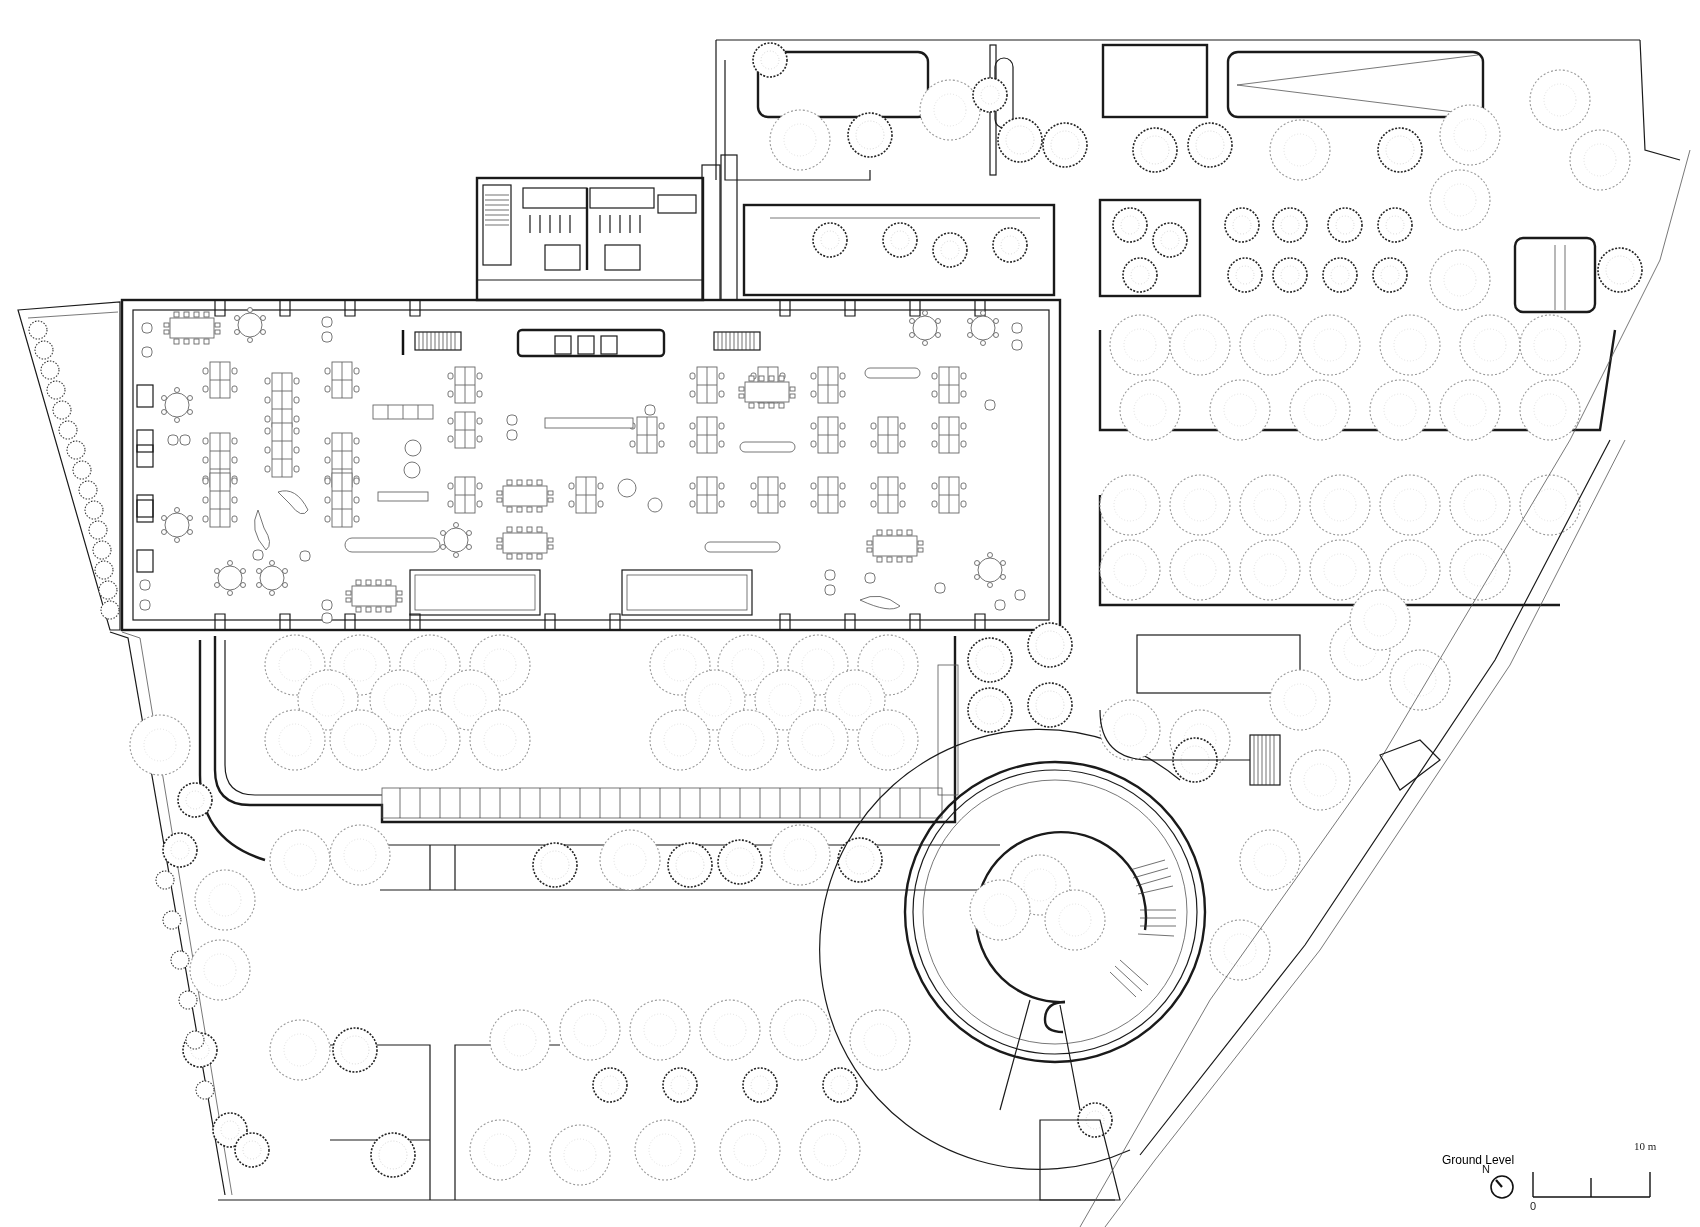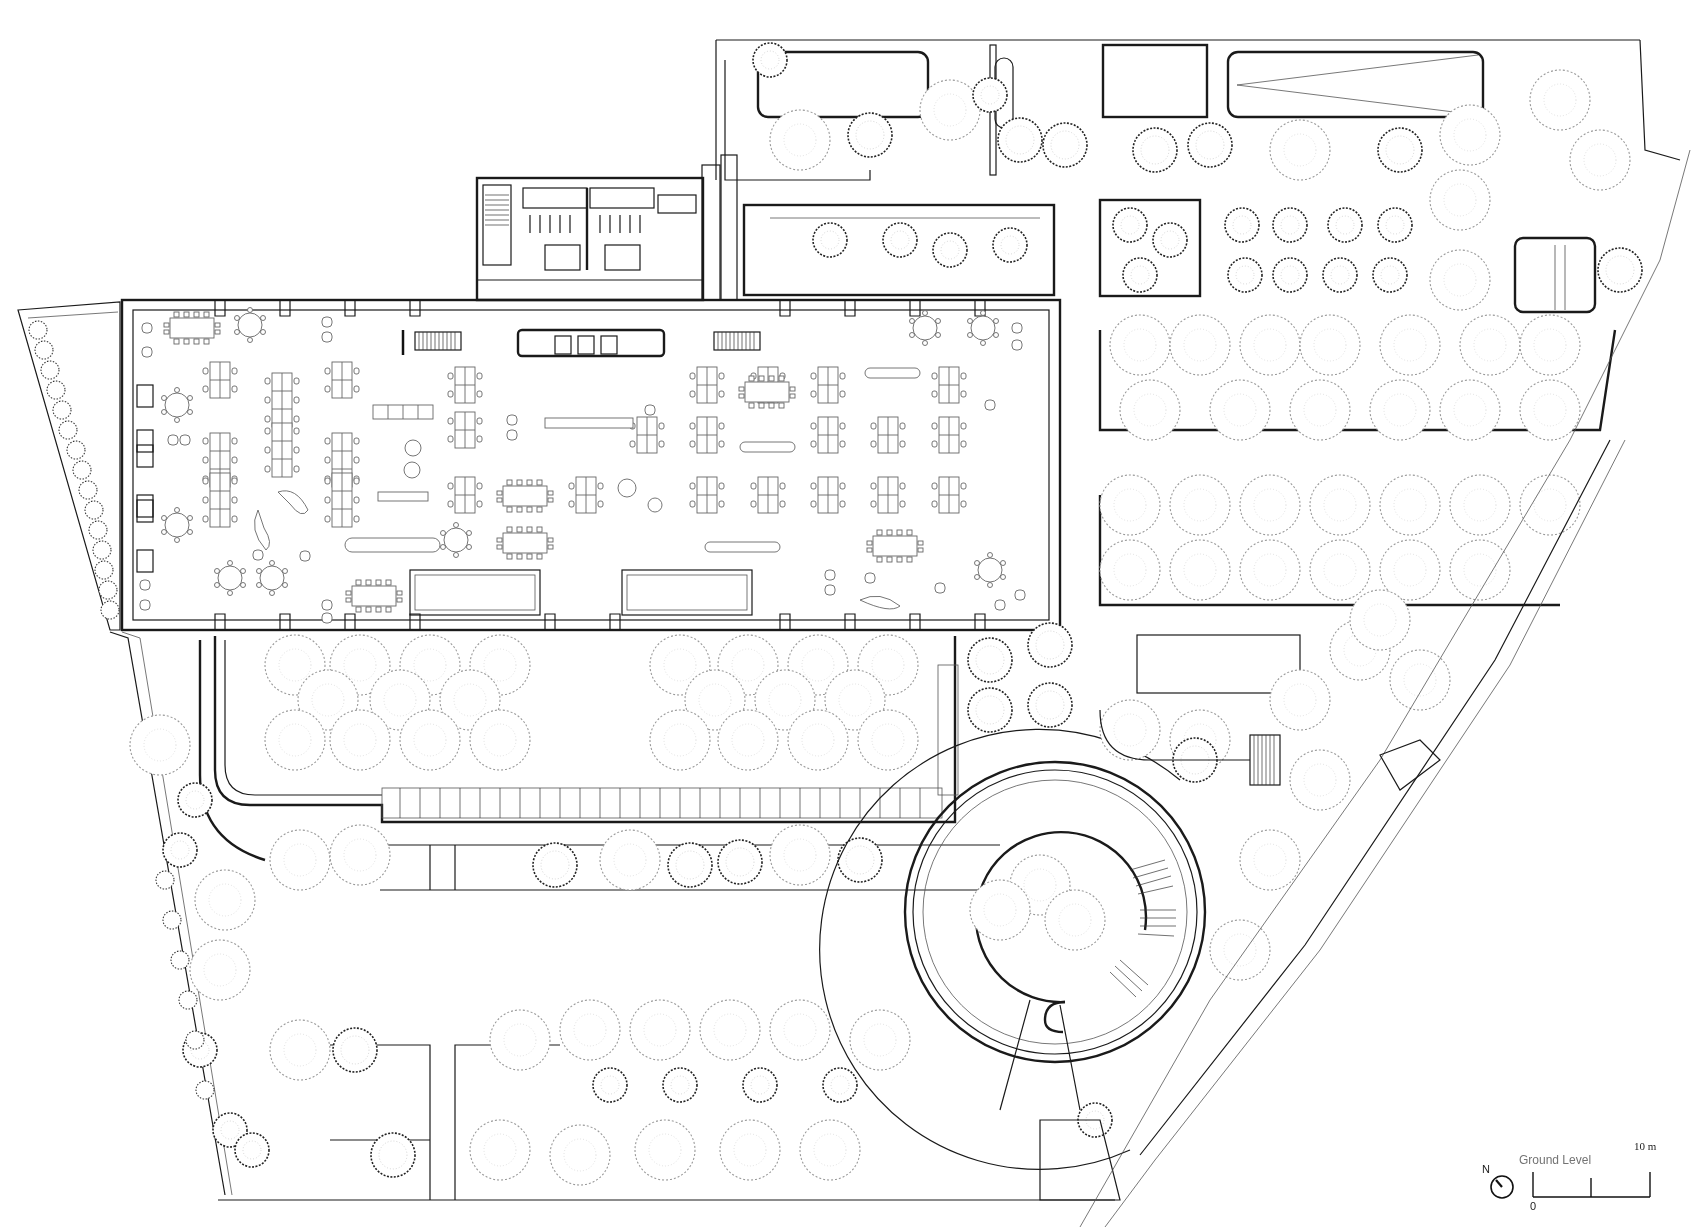--- a/index.html
+++ b/index.html
@@ -6,21 +6,21 @@
   body { width: 1700px; height: 1227px; position: relative; overflow: hidden; font-family: "Liberation Sans", sans-serif; }
   #plan { position: absolute; left: 0; top: 0; width: 1700px; height: 1227px; }
   .wall { fill: none; stroke: #1a1a1a; stroke-width: 2.4; }
   .wall-thin { fill: none; stroke: #1a1a1a; stroke-width: 1.2; }
   .wall-light { fill: none; stroke: #555; stroke-width: 0.8; }
   .tree-dark { fill: #fff; stroke: #222; stroke-width: 1.6; stroke-dasharray: 2 1.5; }
   .tree-light { fill: #fff; stroke: #999; stroke-width: 1.1; stroke-dasharray: 2 2; }
   .tree-hedge { fill: #fff; stroke: #333; stroke-width: 1.1; stroke-dasharray: 1.5 1.5; }
   .furn { fill: #fff; stroke: #666; stroke-width: 0.9; }
   .stair { fill: none; stroke: #333; stroke-width: 0.7; }
-  .legend-title { position: absolute; left: 1519px; top: 1153px; font-size: 12px; color: #737373; white-space: nowrap; }
+  .legend-title { position: absolute; left: 1442px; top: 1153px; font-size: 12px; color: #000000; white-space: nowrap; }
   .legend-zero { position: absolute; left: 1530px; top: 1200px; font-size: 11px; color: #222; }
   .legend-ten { position: absolute; left: 1634px; top: 1140px; font-size: 11px; color: #222; white-space: nowrap; font-family: Liberation Serif, serif; }
   .legend-north { position: absolute; left: 1482px; top: 1163px; font-size: 11px; color: #222; }
 </style>
 </head>
 <body>
 
 <svg id="plan" viewBox="0 0 1700 1227" xmlns="http://www.w3.org/2000/svg">
   <defs>
     <g id="tdark">

